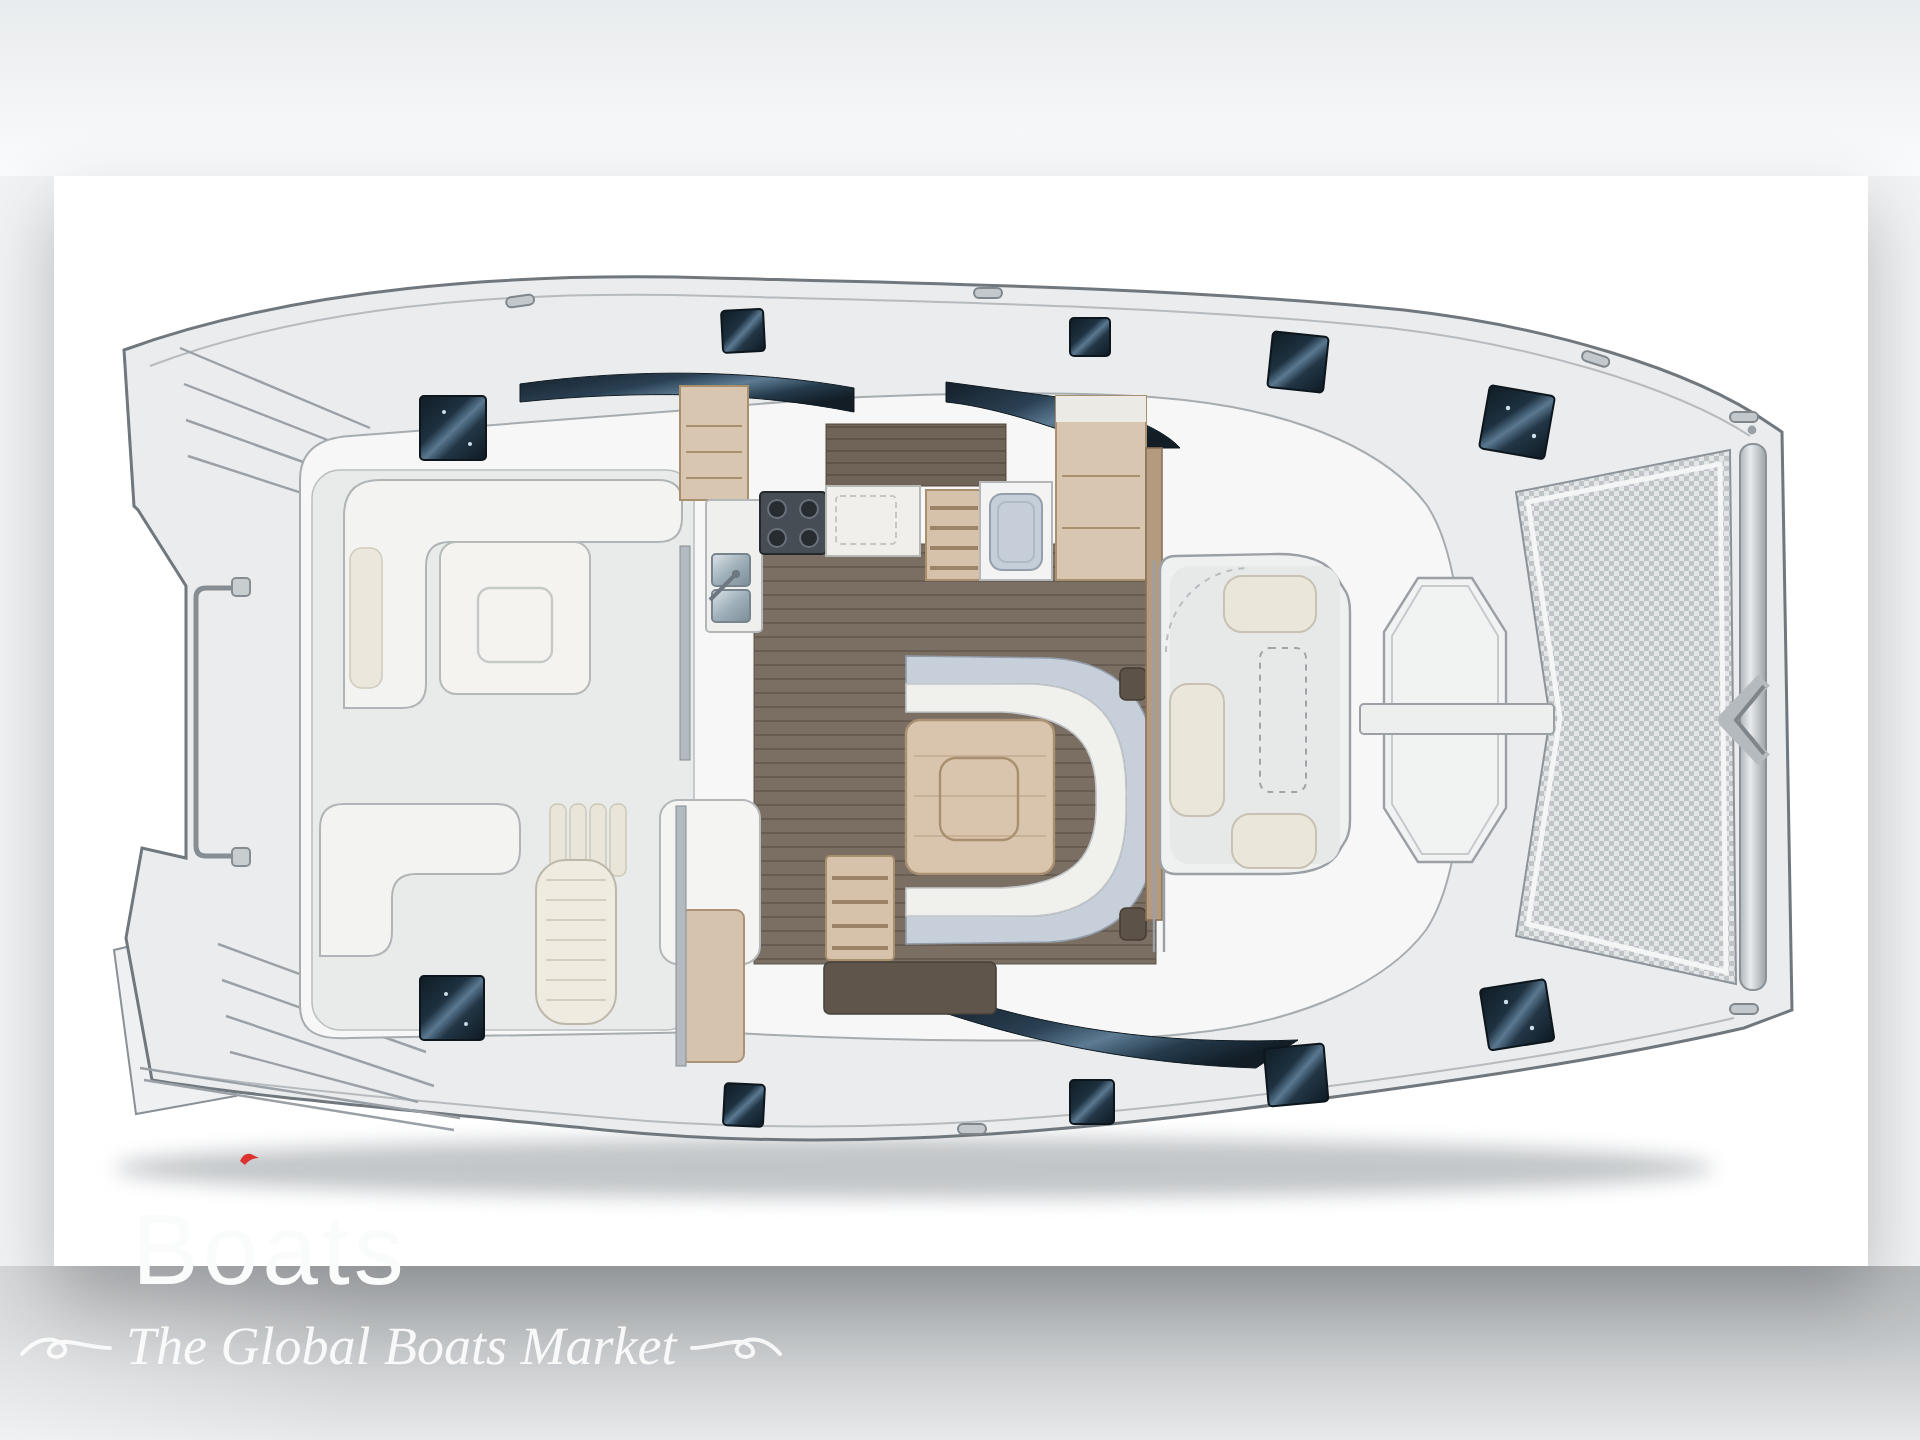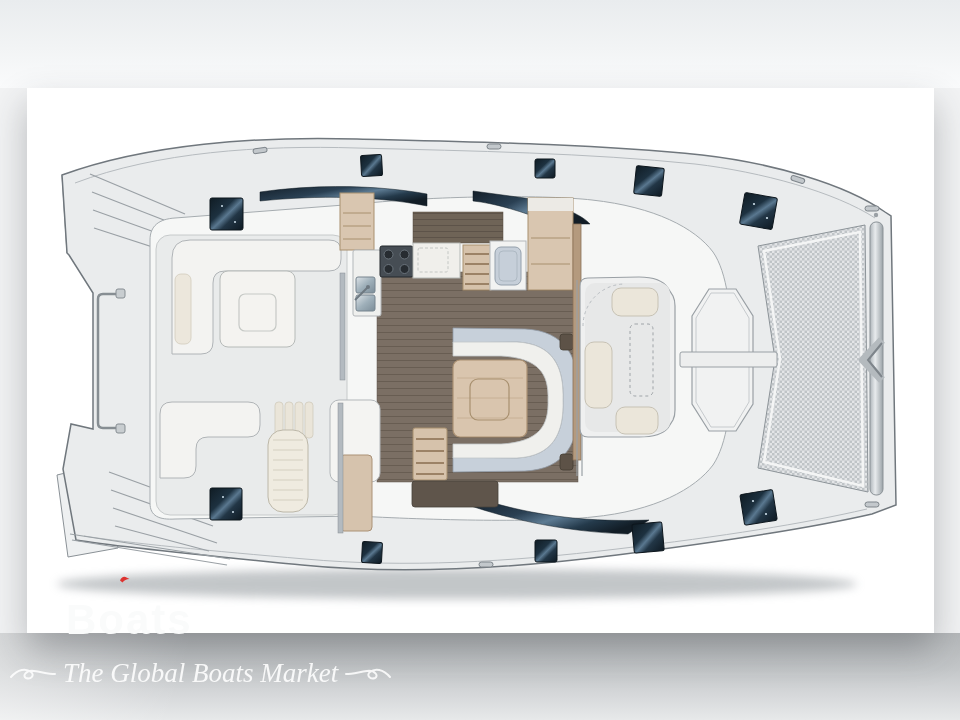--- a/index.html
+++ b/index.html
@@ -22,21 +22,21 @@
   }
   .canvas{
     position:absolute; left:27px; top:88px; width:907px; height:545px;
     background:#ffffff;
     box-shadow:0 16px 34px rgba(45,50,55,.30);
   }
   .canvas svg{display:block; width:907px; height:545px;}
   .brand-mark{position:absolute; left:119px; top:575px; z-index:6;}
   .wm-brand{
     position:absolute; left:66px; top:596px; z-index:7;
-    font-size:42px; font-weight:bold; letter-spacing:2px;
+    font-size:50px; font-weight:normal; letter-spacing:2px;
     color:#fafbfb;
   }
   .wm-tagline{
     position:absolute; left:10px; top:658px; z-index:7;
     display:flex; align-items:center; gap:7px;
     color:rgba(255,255,255,.88);
     font-family:"Liberation Serif", serif;
     font-style:italic; font-size:27px; white-space:nowrap;
   }
   .flourish{flex:0 0 auto;}

